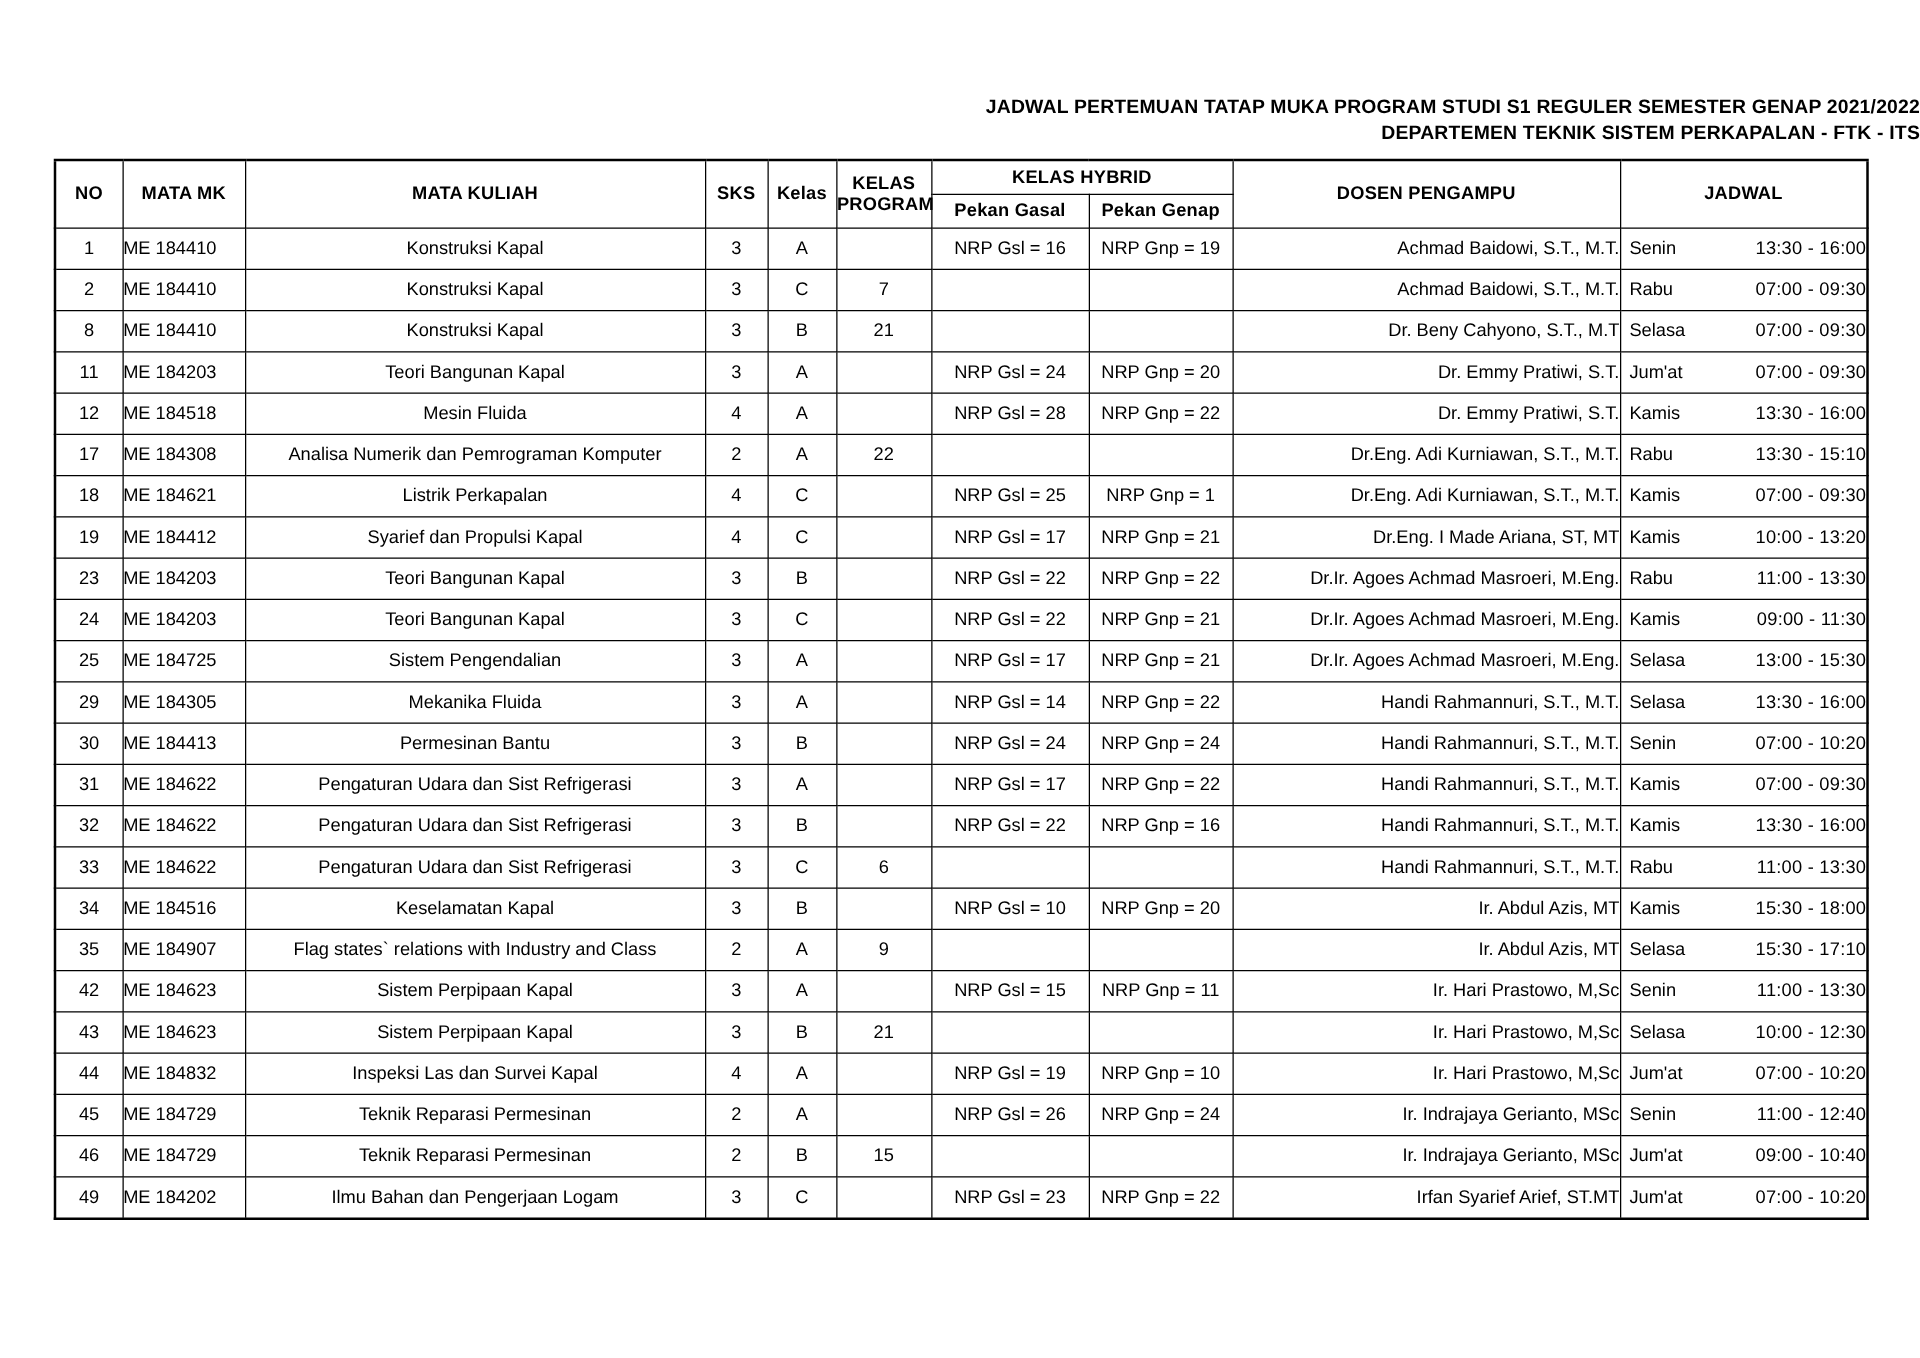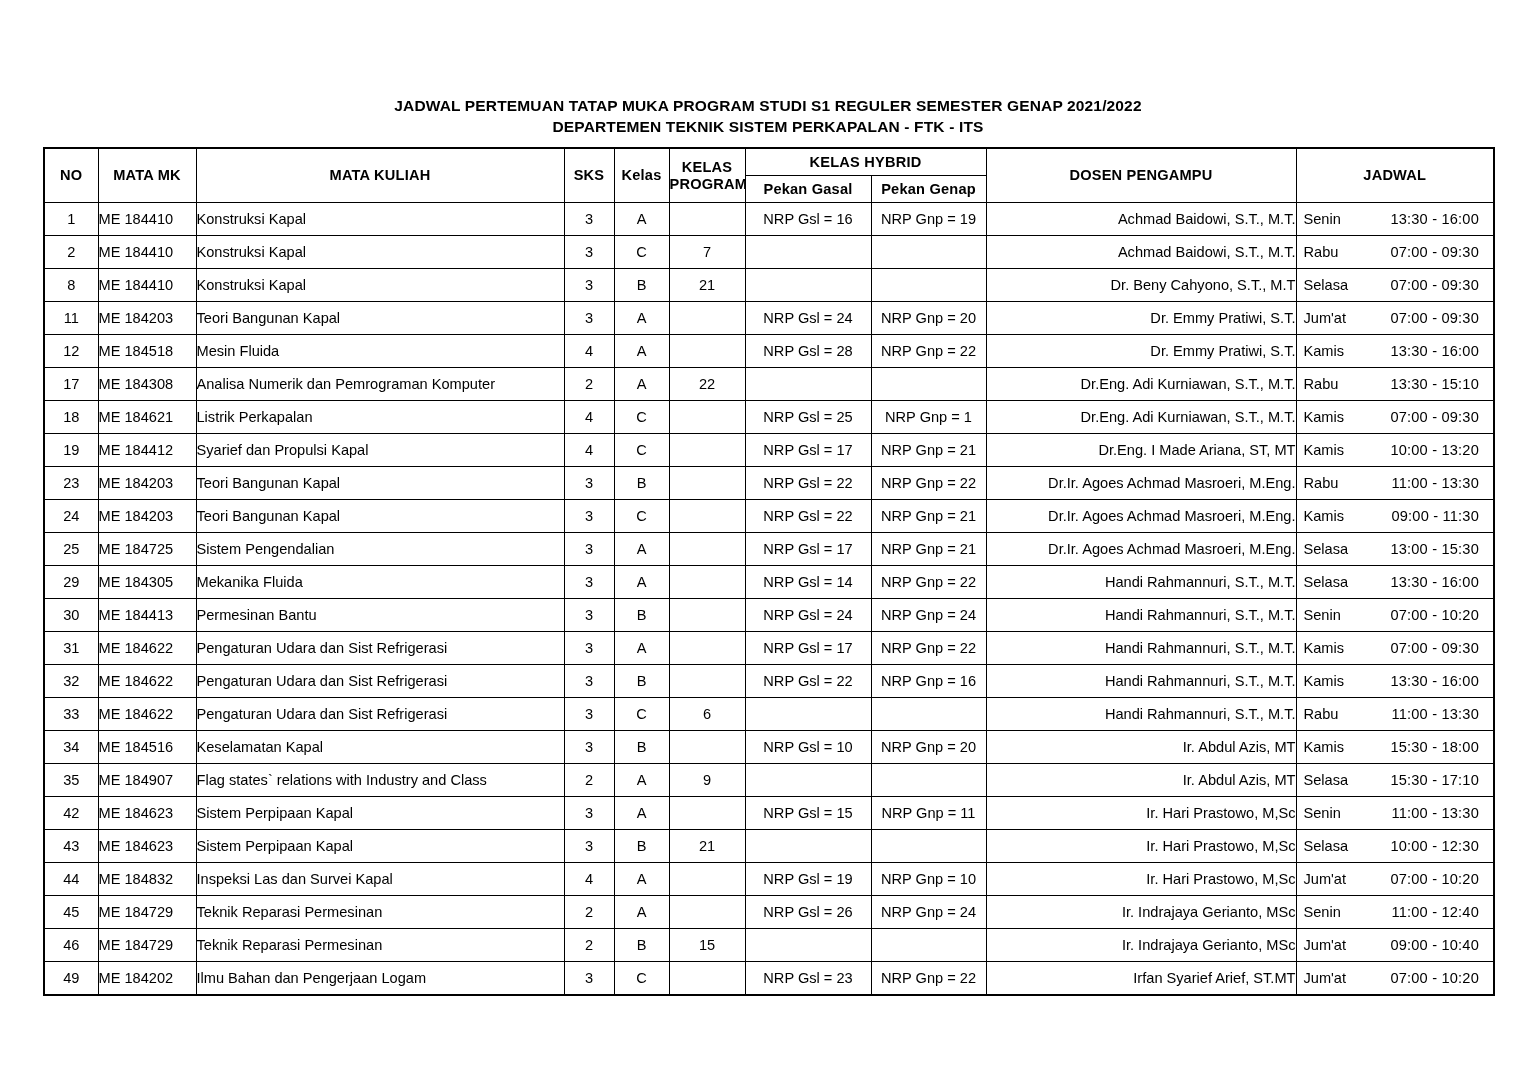--- a/index.html
+++ b/index.html
@@ -16,22 +16,22 @@
   }
 
   .page {
     position: relative;
     width: 1536px;
     height: 1086px;
     box-sizing: border-box;
   }
 
   .title-block {
-    text-align: center;
-    padding-top: 95px;
+    text-align: right;
+    padding-top: 75px;
   }
   .title-line {
     font-size: 15.5px;
     font-weight: bold;
     letter-spacing: 0.15px;
     line-height: 21px;
     color: #000;
   }
 
   .table-wrap {
@@ -73,37 +73,36 @@
 
   
   tbody tr { height: 32px; }
   tbody td {
     height: 32px;
     vertical-align: middle;
   }
 
   .c-no        { text-align: center; }
   .c-kode      { text-align: left; padding-left: 7px; margin-left: 29px; }
-  .c-mk        { text-align: left; padding-left: 7px; margin-top: 40px; }
+  .c-mk        { text-align: center; padding-left: 7px; margin-top: 40px; }
   .c-sks       { text-align: center; }
   .c-kelas     { text-align: center; }
   .c-offline   { text-align: center; }
   .c-gasal     { text-align: center; }
   .c-genap     { text-align: center; }
   .c-dosen     { text-align: right; padding-left: 7px; }
 
   
   .c-jadwal {
     padding: 0;
   }
   .jadwal-inner {
     display: flex;
     align-items: flex-start;
     padding-left: 7px;
-    padding-right: 14px;
   }
   .jad-day {
     flex: 0 0 62px;
     text-align: left;
     white-space: nowrap;
   }
   .jad-time {
     flex: 1 1 auto;
     text-align: right;
     white-space: nowrap;

